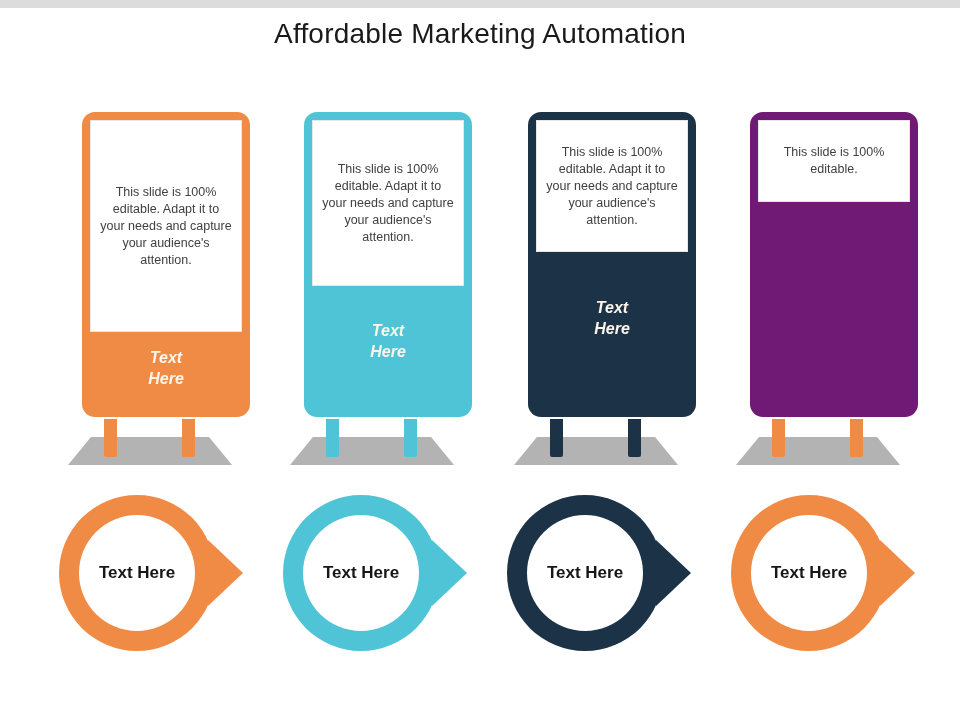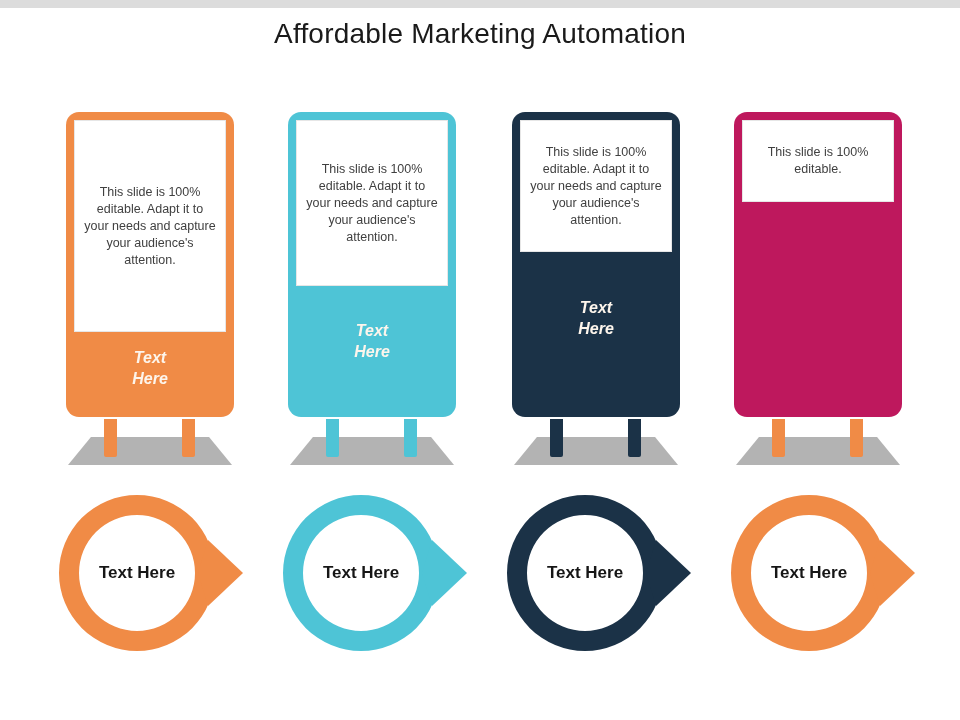--- a/index.html
+++ b/index.html
@@ -83,21 +83,21 @@
     width: 13px;
     height: 38px;
     border-radius: 0 0 2px 2px;
   }
   .panel-legs .leg-left  { left: 50px; }
   .panel-legs .leg-right { left: 128px; }
 
   
   .panel-board {
     position: absolute;
-    left: 12px;
+    left: 28px;
     top: 12px;
     width: 168px;
     height: 305px;
     border-radius: 13px;
     overflow: hidden;
   }
 
   
   .panel-card {
     position: absolute;
@@ -227,21 +227,21 @@
 Here</div>
       </div>
     </div>
 
     <div class="panel panel-4">
       <div class="panel-base" style="background: rgb(179, 179, 179);"></div>
       <div class="panel-legs">
         <div class="leg leg-left" style="background: rgb(240, 139, 70);"></div>
         <div class="leg leg-right" style="background: rgb(240, 139, 70);"></div>
       </div>
-      <div class="panel-board" style="background: #be185d;">
+      <div class="panel-board" style="background: #701a75;">
         <div class="panel-card" style="height: 82px;">
           <div class="panel-card-text" style="color: rgb(64, 64, 64);">This slide is 100% editable.</div>
         </div>
       </div>
     </div>
 
   </div>
 
   <div class="circles">
 

